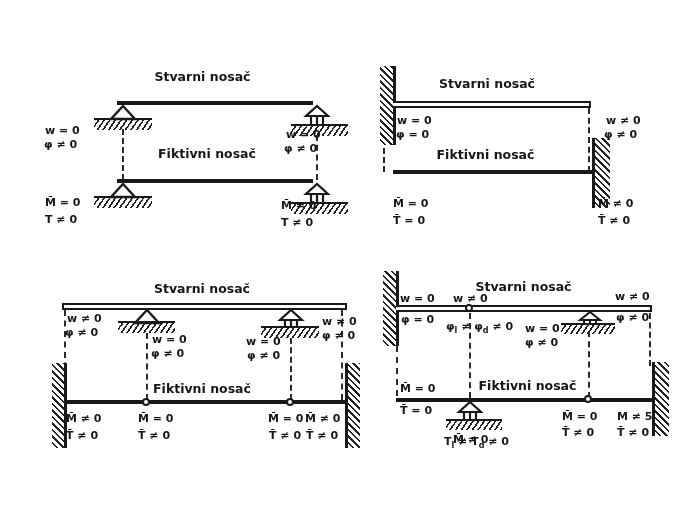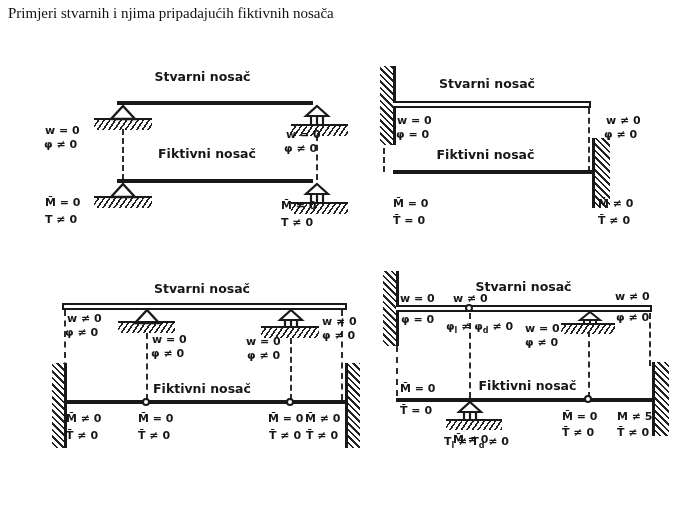--- a/index.html
+++ b/index.html
@@ -23,21 +23,20 @@
   .hinge { position:absolute; width:8px; height:8px; box-sizing:border-box; border:2px solid #191919;
            border-radius:50%; background:#fff; }
   .sup { position:absolute; }
   sub { font-size:8px; }
 </style>
 </head>
 <body>
 
 <div class="canvas">
 
-  <div class="title" style="left:8px;top:5px">Primjeri stvarnih i njima pripadajućih fiktivnih nosača</div>
 
   <div class="diagram">
     <div class="heading" style="left:150px;top:69px;width:105px">Stvarni nosač</div>
     <div class="beam" style="left:117px;top:101px;width:196px;height:4px"></div>
 
     <svg class="sup" style="left:108px;top:104px" width="30" height="17">
       <polygon points="15,2 27,15 3,15" fill="#fff" stroke="#191919" stroke-width="2.4"></polygon>
     </svg>
     <div class="ground" style="left:94px;top:118px;width:58px;height:10px"></div>
 

